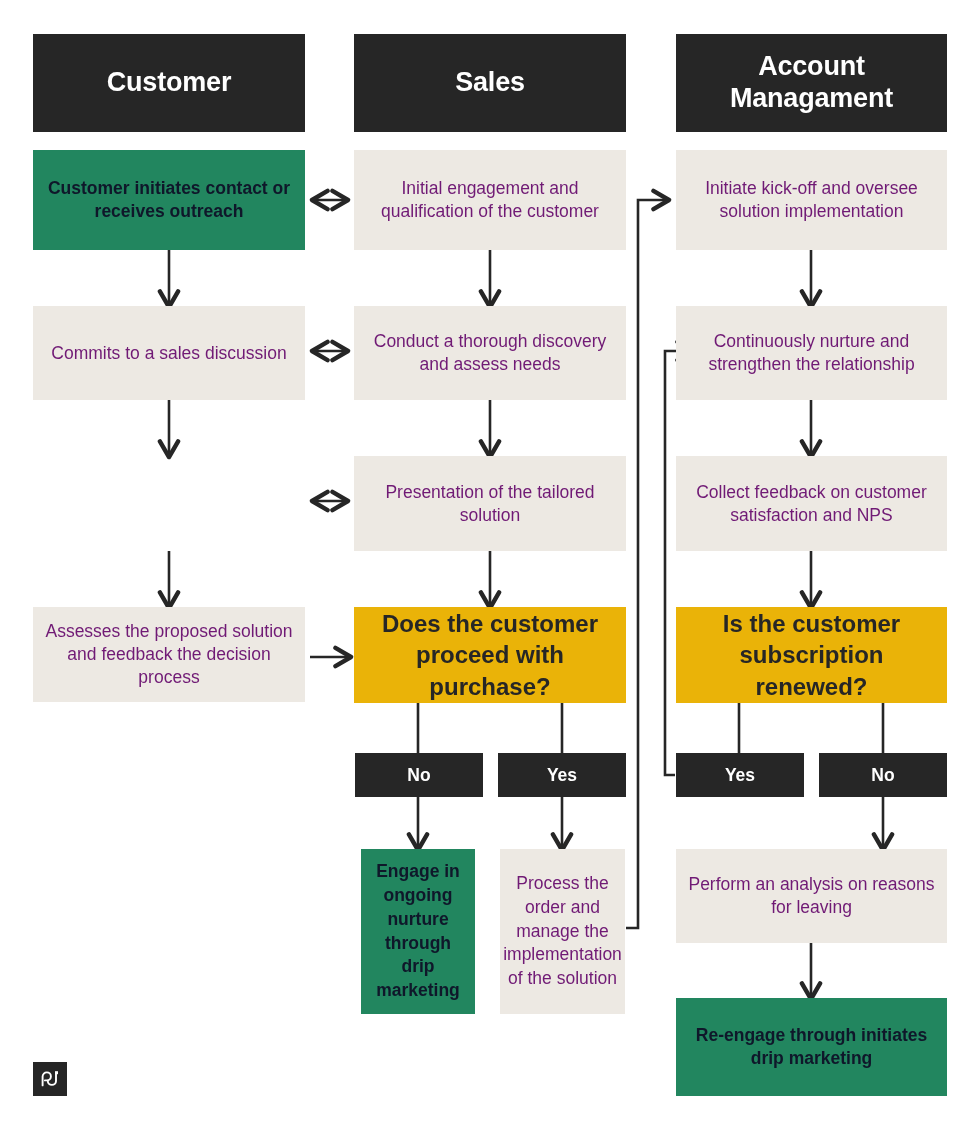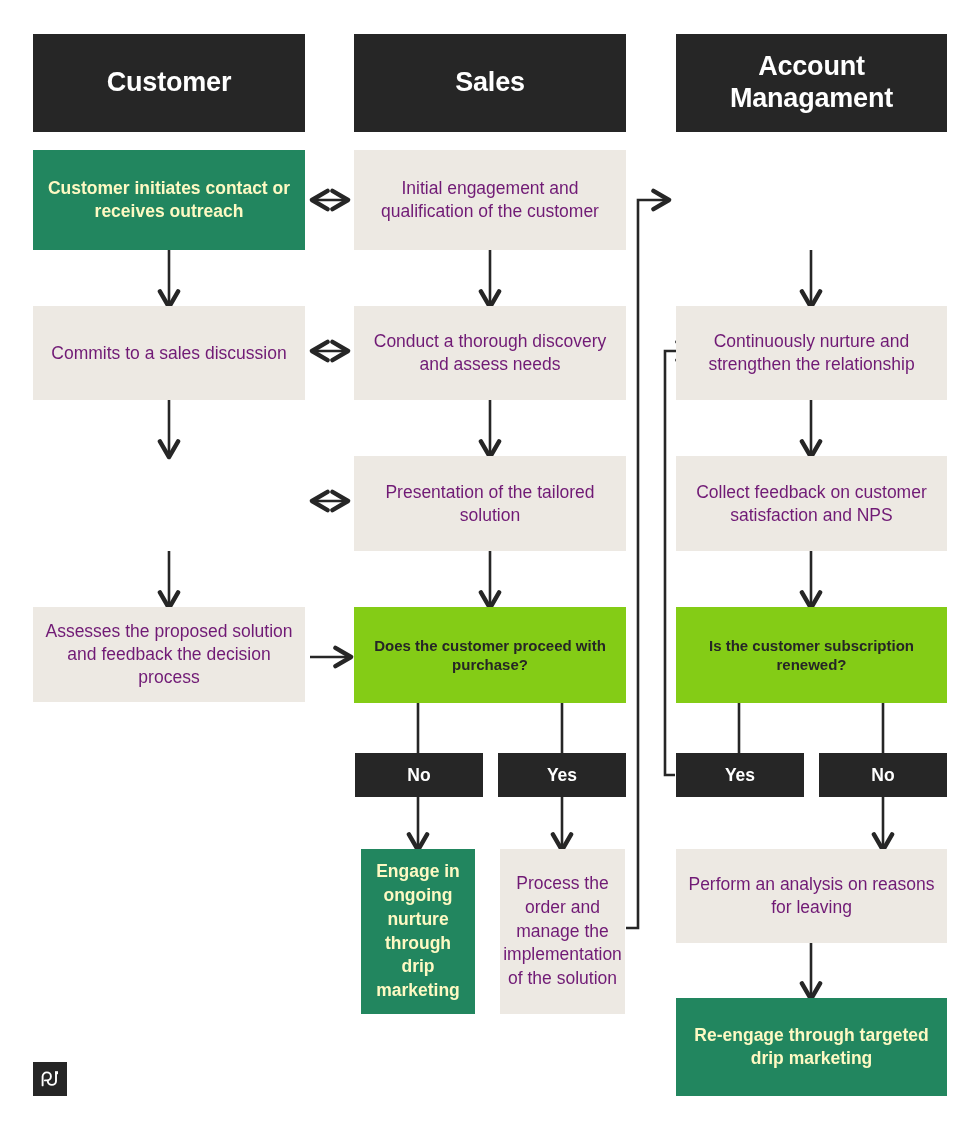--- a/index.html
+++ b/index.html
@@ -45,28 +45,28 @@
     letter-spacing: -0.2px;
   }
   .step {
     background: #ede9e3;
     color: #701a75;
     font-size: 17.5px;
     font-weight: normal;
   }
   .step-green {
     background: #22865f;
-    color: #fef9c3;
+    color: #0f172a;
     font-size: 17.5px;
     font-weight: bold;
   }
   .step-decision {
-    background: #84cc16;
+    background: #eab308;
     color: #262626;
-    font-size: 15px;
+    font-size: 24px;
     font-weight: bold;
   }
   .label-chip {
     background: #262626;
     color: #ffffff;
     font-size: 17.5px;
     font-weight: bold;
   }
   .logo {
     position: absolute;
@@ -155,34 +155,35 @@
   <div class="node step-decision" style="left:354px; top:607px; width:272px; height:96px;">Does the customer proceed with purchase?</div>
 
   <div class="node label-chip" style="left:355px; top:753px; width:128px; height:44px;">No</div>
 
   <div class="node label-chip" style="left:498px; top:753px; width:128px; height:44px;">Yes</div>
 
   <div class="node step-green" style="left:361px; top:849px; width:114px; height:165px; line-height:1.36;">Engage in ongoing nurture through drip marketing</div>
 
   <div class="node step" style="left:500px; top:849px; width:125px; height:165px; line-height:1.36;">Process the order and manage the implementation of the solution</div>
 
+  <div class="node step" style="left:676px; top:150px; width:271px; height:100px;">Initiate kick-off and oversee solution implementation</div>
 
   <div class="node step" style="left:676px; top:306px; width:271px; height:94px;">Continuously nurture and strengthen the relationship</div>
 
   <div class="node step" style="left:676px; top:456px; width:271px; height:95px;">Collect feedback on customer satisfaction and NPS</div>
 
   <div class="node step-decision" style="left:676px; top:607px; width:271px; height:96px;">Is the customer subscription renewed?</div>
 
   <div class="node label-chip" style="left:676px; top:753px; width:128px; height:44px;">Yes</div>
 
   <div class="node label-chip" style="left:819px; top:753px; width:128px; height:44px;">No</div>
 
   <div class="node step" style="left:676px; top:849px; width:271px; height:94px;">Perform an analysis on reasons for leaving</div>
 
-  <div class="node step-green" style="left:676px; top:998px; width:271px; height:98px;">Re-engage through targeted drip marketing</div>
+  <div class="node step-green" style="left:676px; top:998px; width:271px; height:98px;">Re-engage through initiates drip marketing</div>
 
   <div class="logo">
     <svg width="24" height="24" viewBox="0 0 24 24">
       <path d="M4.6 18.4 L4.6 9.6 C4.6 7.1 6.5 5.4 8.8 5.4 C11.1 5.4 12.9 7.1 12.9 9.4
                C12.9 11.7 11.1 13.4 8.8 13.4 L6.9 13.4" fill="none" stroke="#ffffff" stroke-width="1.9" stroke-linecap="round"></path>
       <path d="M18.0 5.6 L18.0 13.9 C18.0 16.2 16.2 17.9 13.9 17.9
                C11.6 17.9 9.8 16.2 9.8 13.9" fill="none" stroke="#ffffff" stroke-width="1.9" stroke-linecap="round"></path>
       <rect x="17.0" y="4.2" width="3.0" height="3.0" fill="#ffffff"></rect>
     </svg>
   </div>

